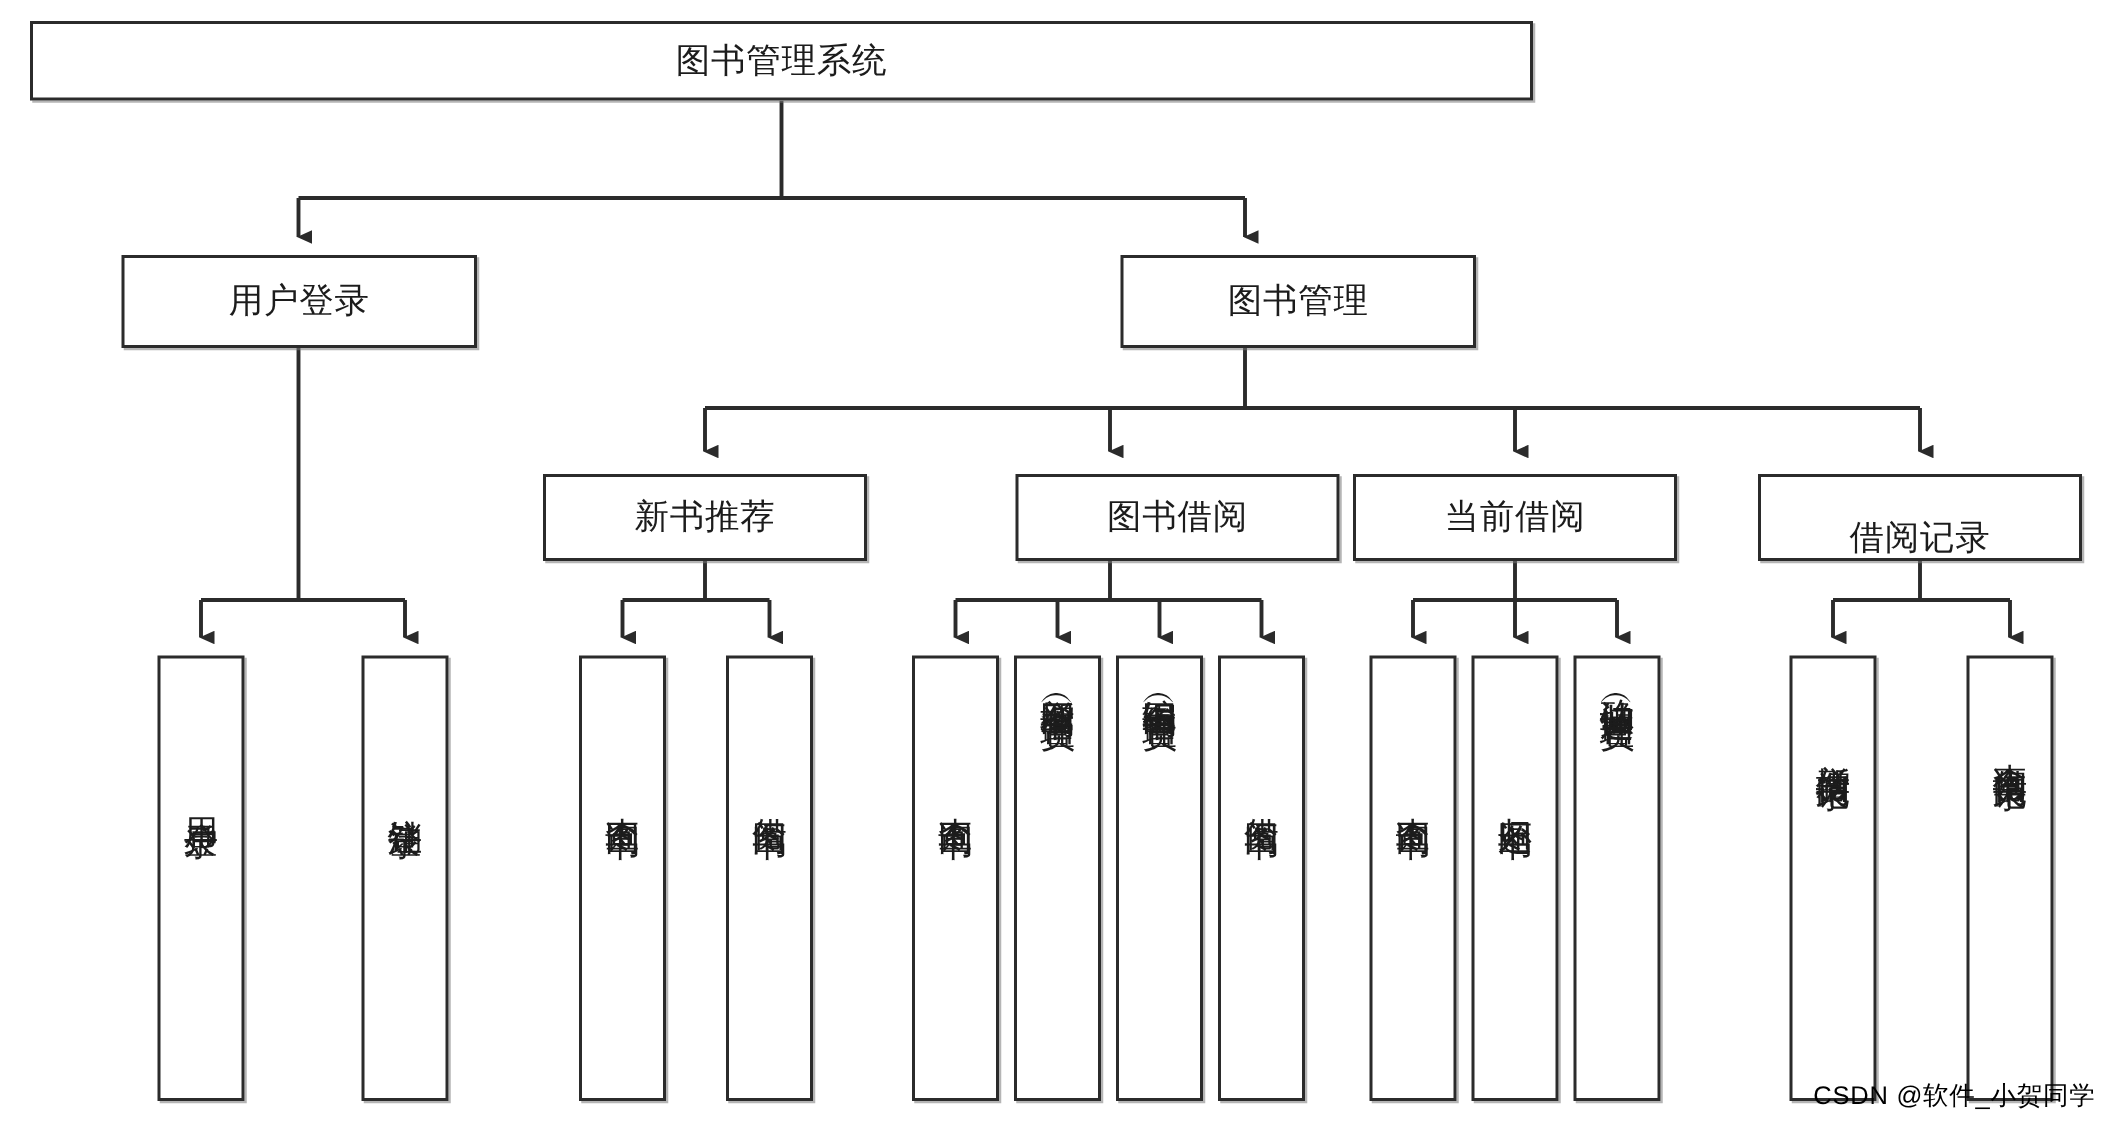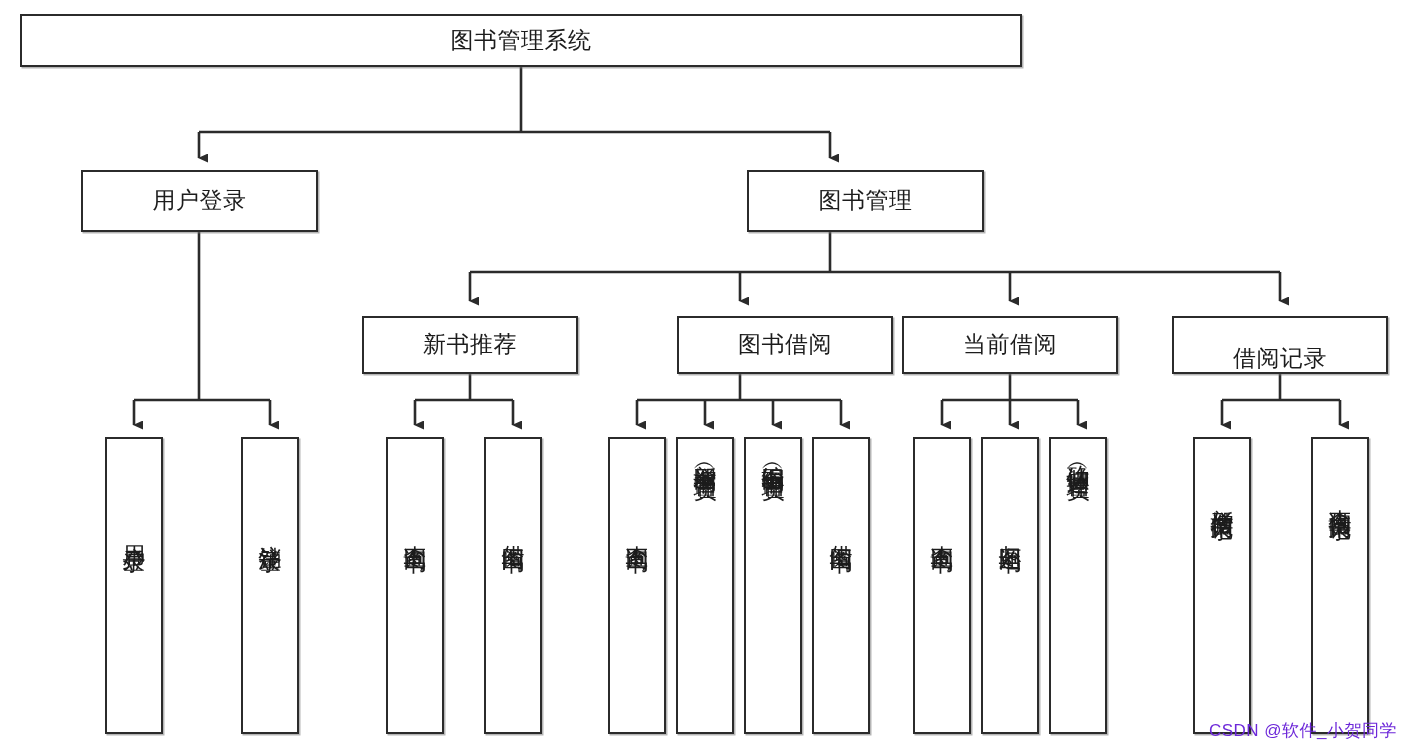--- a/index.html
+++ b/index.html
@@ -57,21 +57,21 @@
     text-orientation: upright;
     font-size: 23px;
     letter-spacing: 2px;
     line-height: 1;
   }
   .watermark {
     position: absolute;
     right: 8px;
     bottom: 5px;
     font-size: 17px;
-    color: #6d28d9;
+    color: #000000;
     letter-spacing: 0.5px;
     white-space: nowrap;
     font-family: "Liberation Sans", "DejaVu Sans", sans-serif;
   }
 </style>
 </head>
 <body>
 
 <div id="canvas">
 

